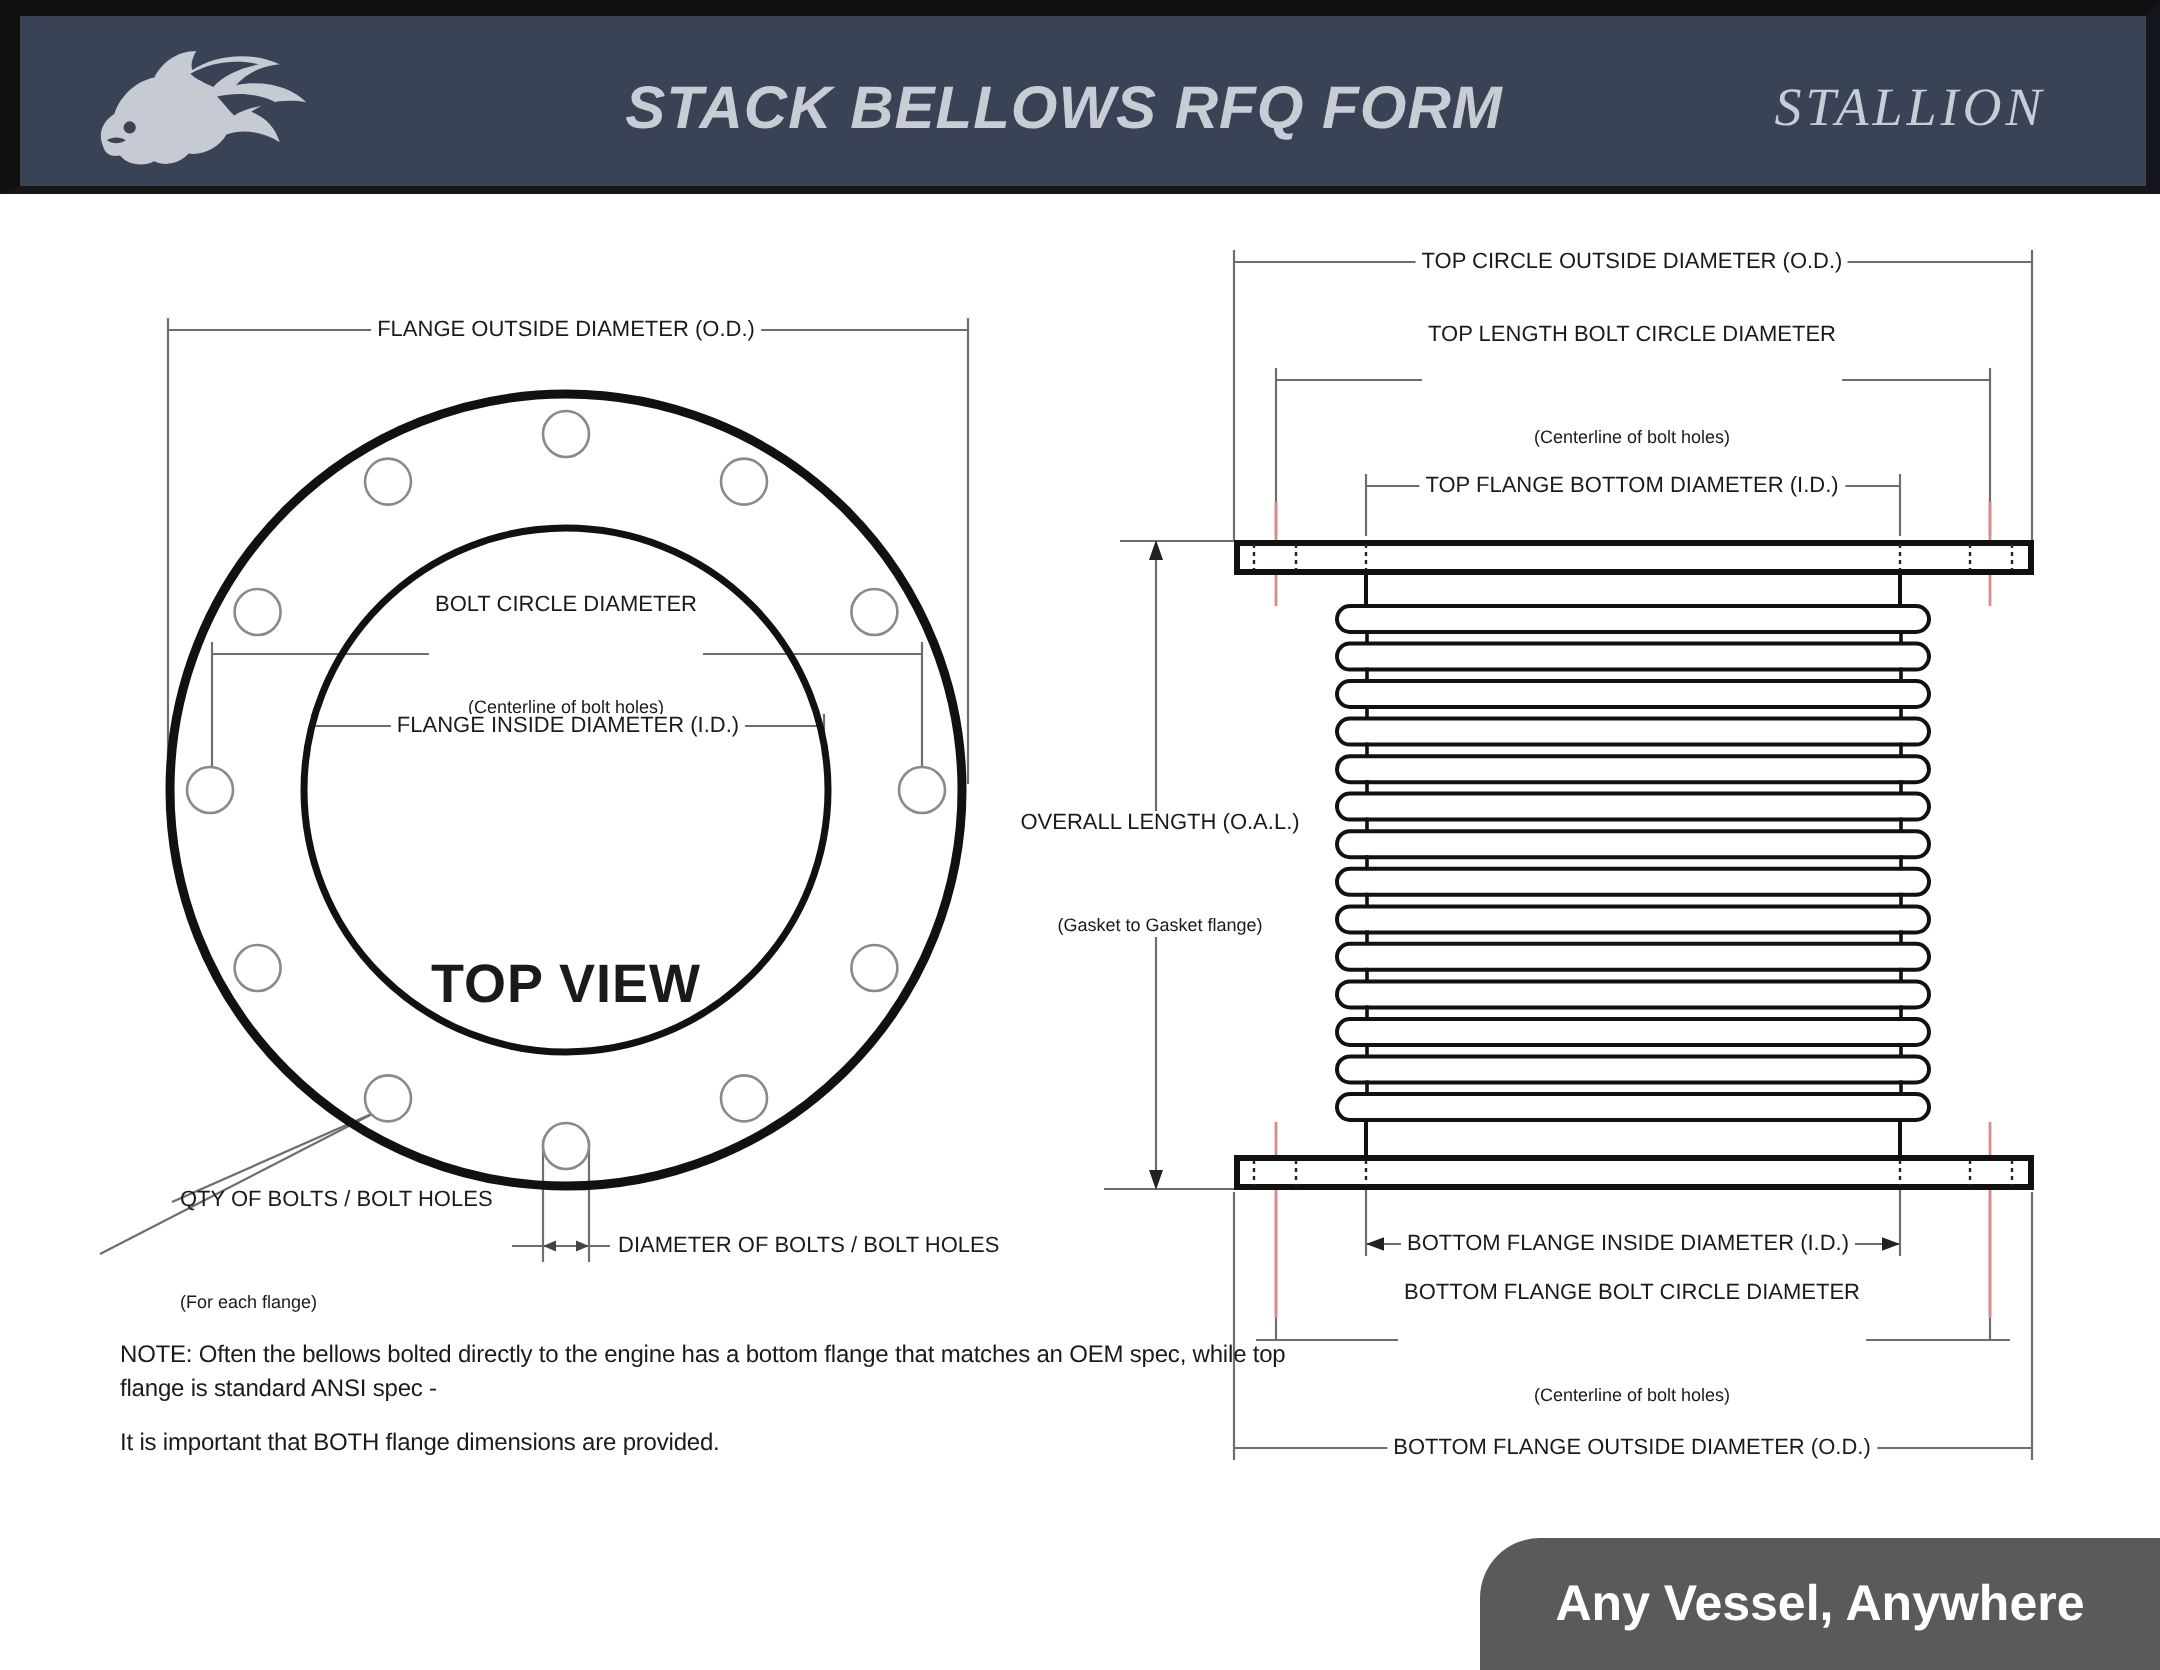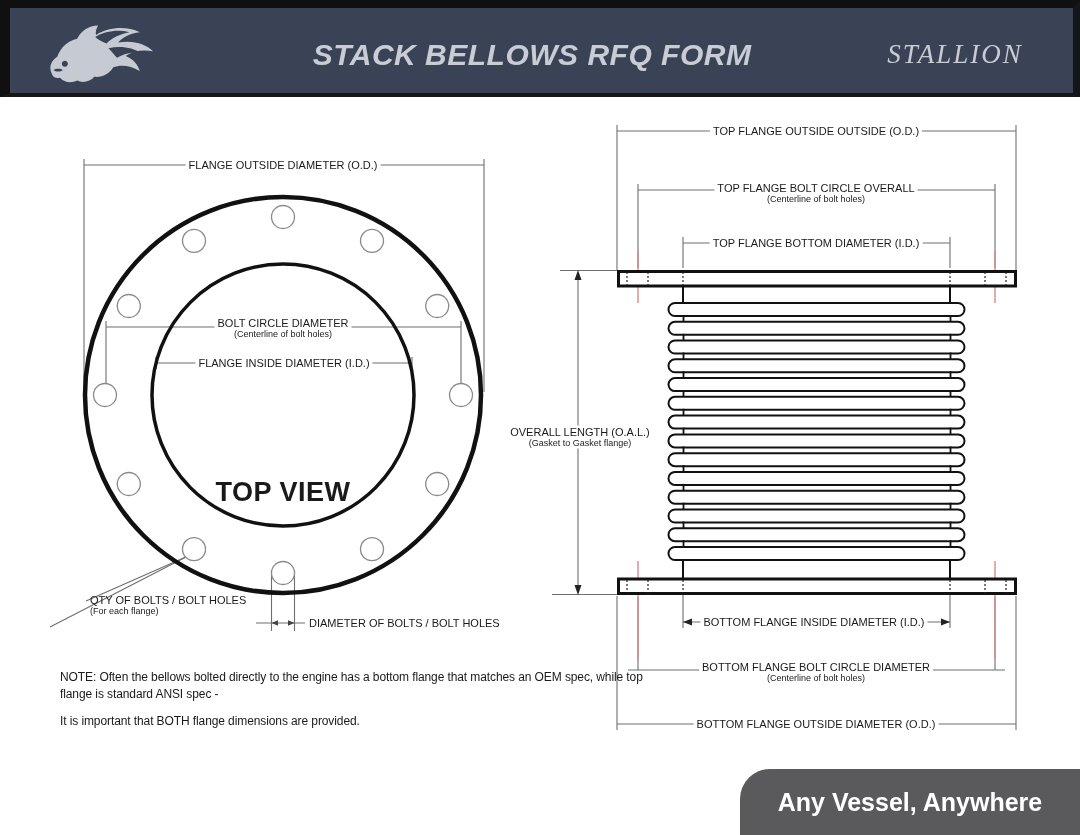--- a/index.html
+++ b/index.html
@@ -16,21 +16,21 @@
   #brand{position:absolute;left:945px;top:46px;transform:translate(-50%,-50%);
          font-family:"Liberation Serif","DejaVu Serif",serif;font-size:27px;font-weight:normal;
          font-style:italic;color:#C8CCD4;letter-spacing:2px;white-space:nowrap;}
   
   #drawing{position:absolute;left:0;top:0;z-index:1;}
   
   .lbl{position:absolute;z-index:2;background:#ffffff;white-space:nowrap;
        font-size:11px;line-height:12px;padding:0 3px;}
   .lbl.center{transform:translate(-50%,-50%);text-align:center;}
   .lbl.vcenter{transform:translateY(-50%);}
-  .lbl .sub{font-size:9px;line-height:11px;}
+  .lbl .sub{font-size:9px;line-height:11px;margin-top:40px;}
   .lbl.big{font-size:27px;font-weight:bold;letter-spacing:.5px;margin-top:30px;}
   .note{position:absolute;z-index:2;font-size:12px;line-height:16.5px;letter-spacing:-.1px;}
   
   #footer-bar{position:absolute;left:740px;top:769px;width:340px;height:66px;background:#5A5A5C;
               border-top-left-radius:30px;z-index:3;display:flex;align-items:center;justify-content:center;}
   #footer-bar span{font-size:25px;font-weight:bold;color:#ffffff;white-space:nowrap;}
 </style>
 </head>
 <body>
 
@@ -206,24 +206,24 @@
 
   <div class="lbl center big" style="left:283px;top:462px;background:transparent">TOP VIEW</div>
 
   <div class="lbl" style="left:87px;top:594px;background:transparent">
     <div>QTY OF BOLTS / BOLT HOLES</div>
     <div class="sub">(For each flange)</div>
   </div>
 
   <div class="lbl vcenter" style="left:306px;top:623px">DIAMETER OF BOLTS / BOLT HOLES</div>
 
-  <div class="lbl center" style="left:816px;top:131px">TOP FLANGE OUTSIDE OUTSIDE (O.D.)</div>
+  <div class="lbl center" style="left:816px;top:131px">TOP CIRCLE OUTSIDE DIAMETER (O.D.)</div>
 
   <div class="lbl center" style="left:816px;top:193px">
-    <div>TOP FLANGE BOLT CIRCLE OVERALL</div>
+    <div>TOP LENGTH BOLT CIRCLE DIAMETER</div>
     <div class="sub">(Centerline of bolt holes)</div>
   </div>
 
   <div class="lbl center" style="left:816px;top:243px">TOP FLANGE BOTTOM DIAMETER (I.D.)</div>
 
   <div class="lbl center" style="left:580px;top:437px">
     <div>OVERALL LENGTH (O.A.L.)</div>
     <div class="sub">(Gasket to Gasket flange)</div>
   </div>
 

